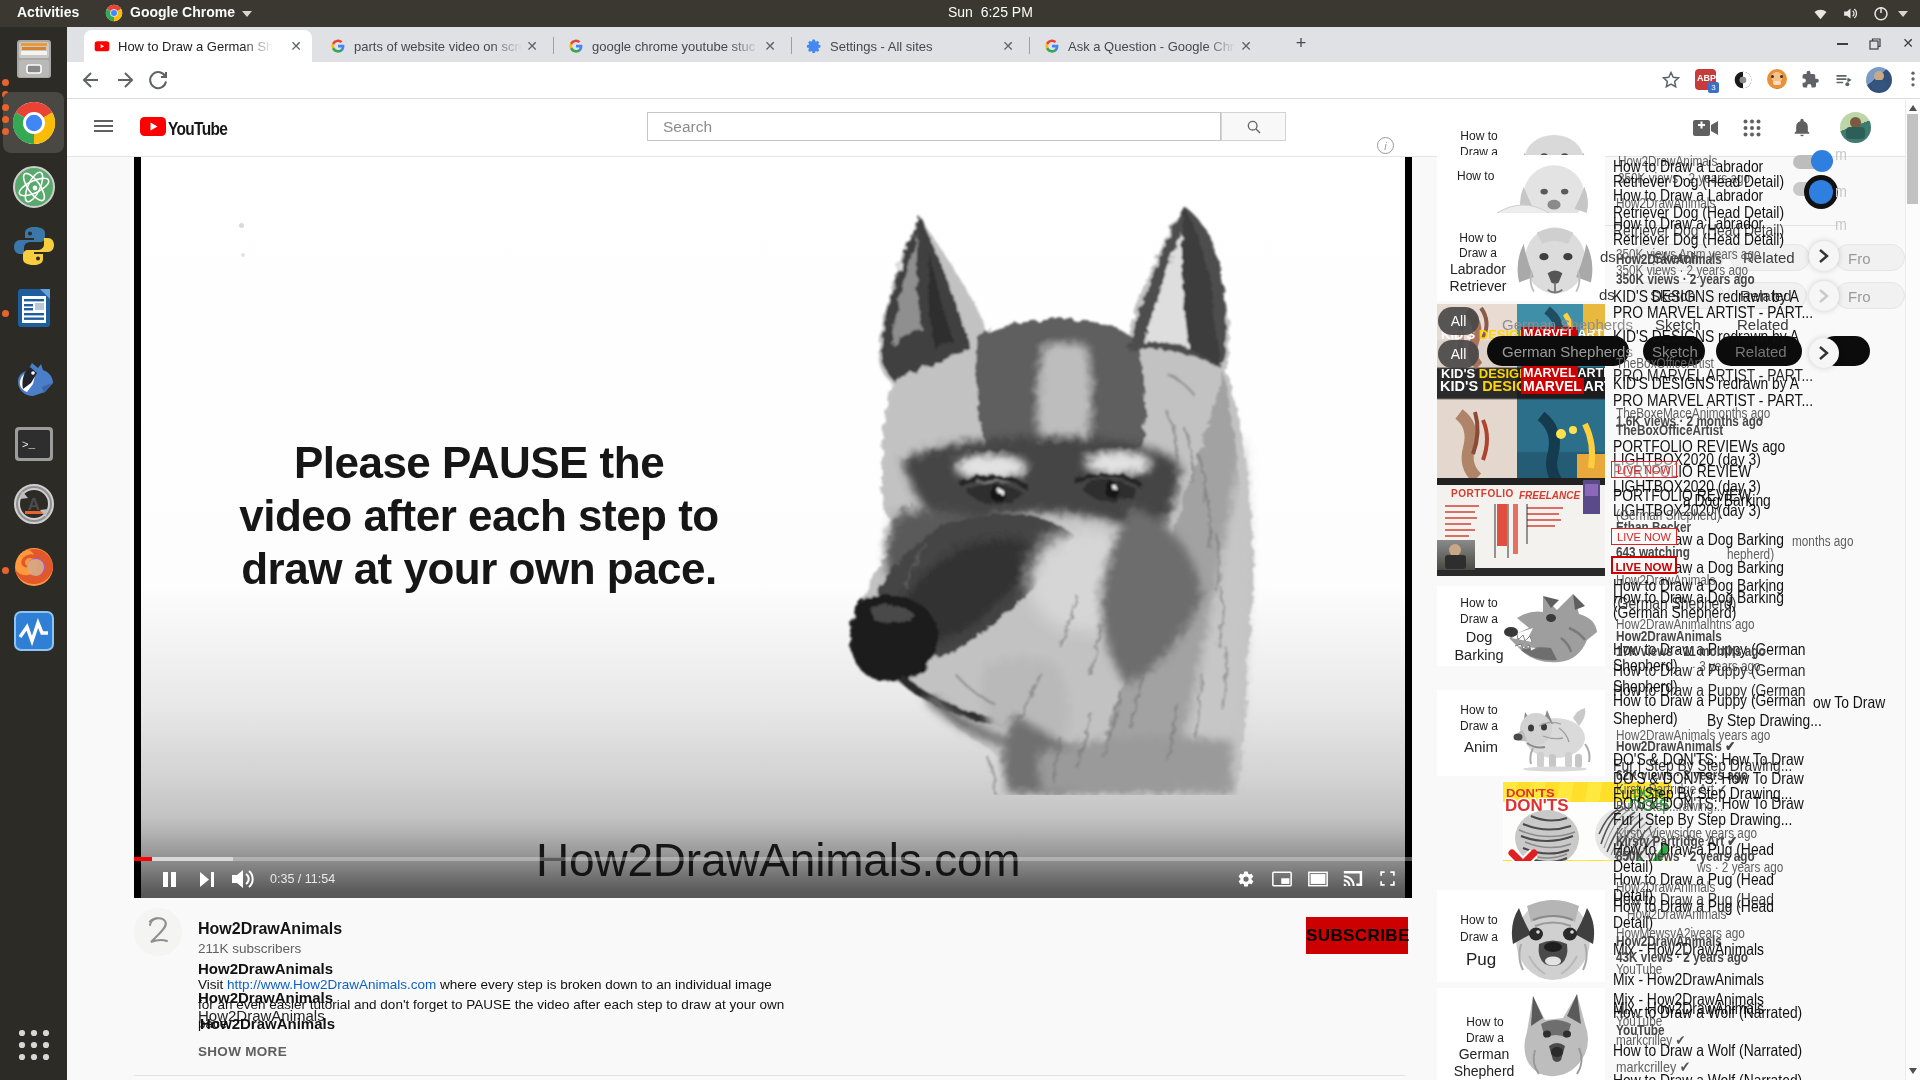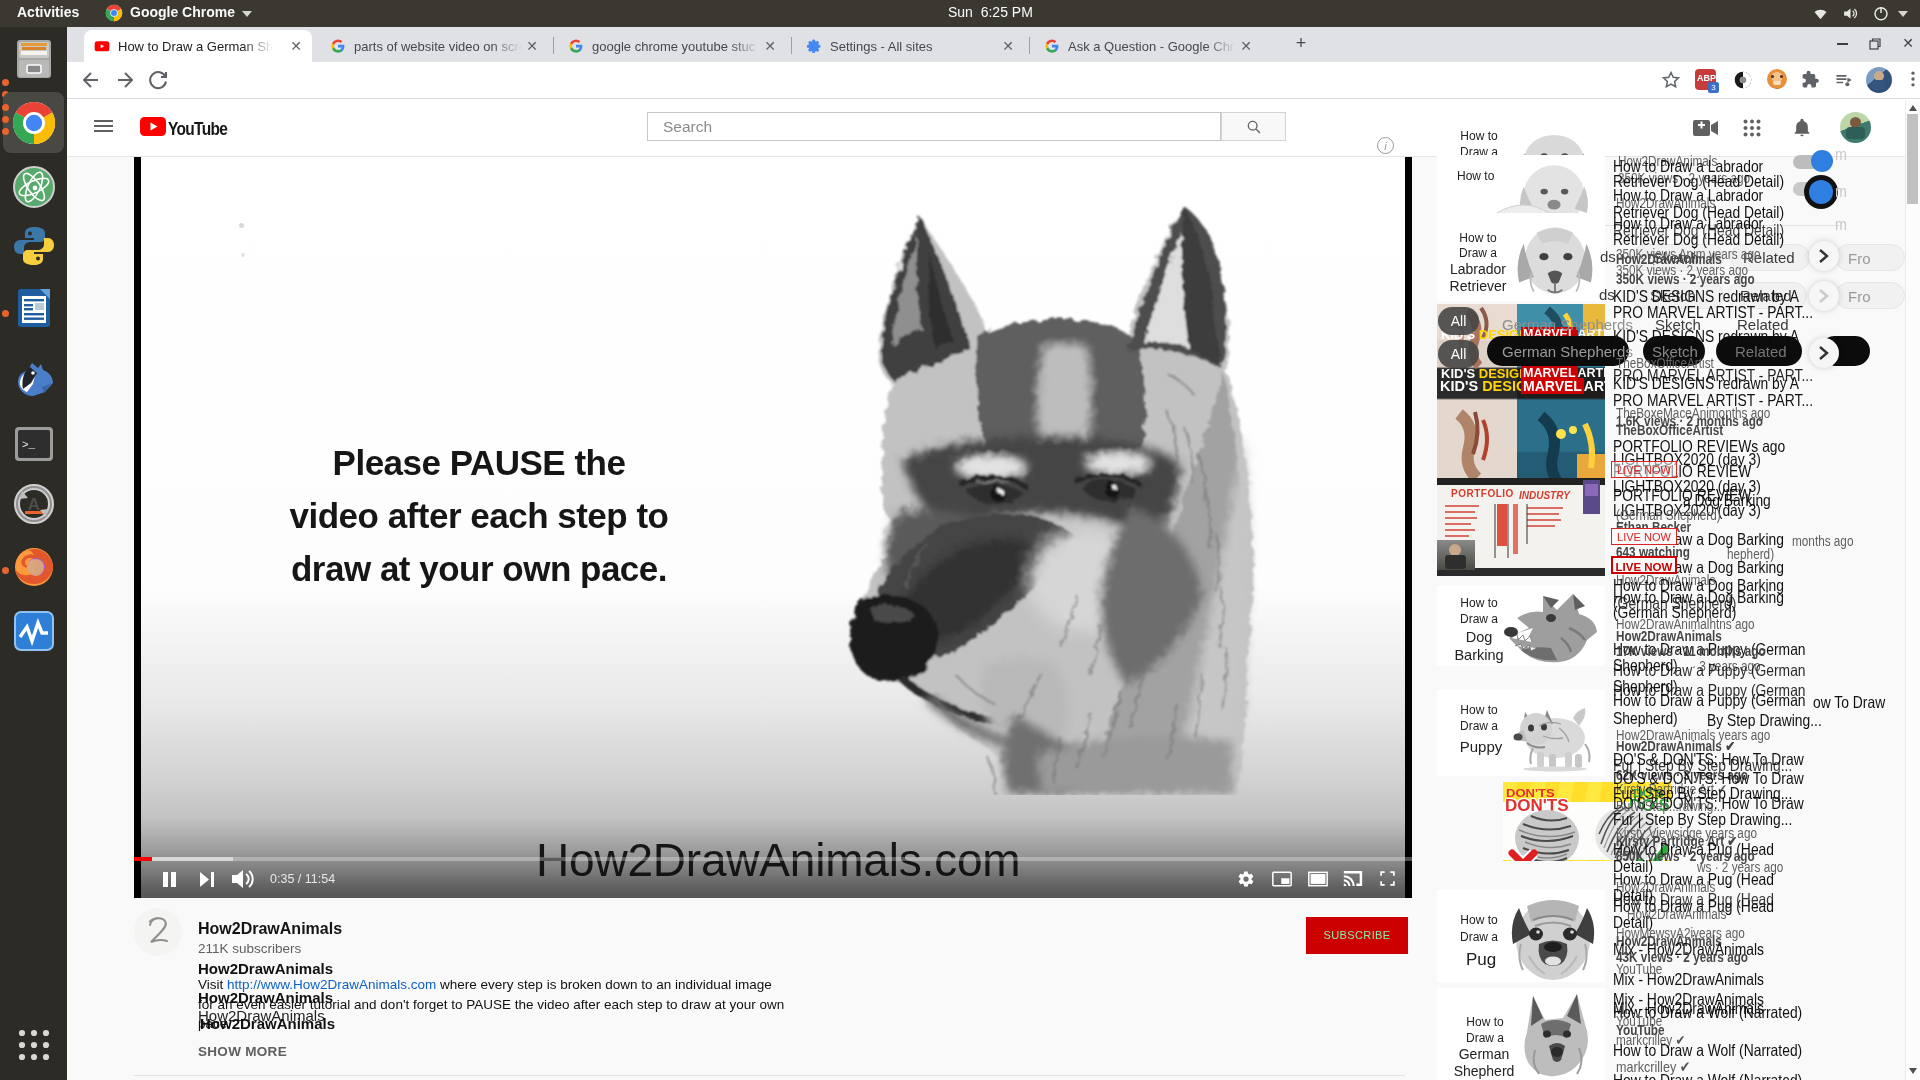--- a/index.html
+++ b/index.html
@@ -303,21 +303,21 @@
         <div style="position:absolute;left:6px;top:15px;width:19px;height:12px;background:#2e5e58;border-radius:4px"></div>
       </div>
     <div class="abs" style="left:0;top:56px;width:1853px;height:1px;background:#e5e5e5"></div>
 
     <div class="abs" style="left:1310px;top:37px;width:17px;height:17px;border:1.5px solid #999;border-radius:50%;color:#999;font-size:11px;text-align:center;line-height:17px;font-style:italic">i</div>
     <div class="abs" style="left:1310px;top:67px;width:17px;height:17px;border:1.5px solid #ccc;border-radius:50%;color:#ccc;font-size:11px;text-align:center;line-height:17px">⌒</div>
     <div class="abs" style="left:1310px;top:95px;width:17px;height:17px;border:1.5px solid #999;border-radius:50%;color:#999;font-size:11px;text-align:center;line-height:17px;font-style:italic">i</div>
 
     <div class="abs" style="left:67px;top:57px;width:1278px;height:741px;background:#000">
       <div class="abs" style="left:7px;top:0;width:1264px;height:741px;background:linear-gradient(180deg,#fff 0%,#fdfdfd 58%,#e8e8e8 74%,#d2d2d2 84%,#bdbdbd 91%,#a2a2a2 96%,#8a8a8a 99%)">
-        <div class="abs" style="left:58px;top:279px;width:560px;text-align:center;font-size:35px;font-weight:bold;color:#161616;line-height:53px;letter-spacing:-0.5px">Please PAUSE the<br>video after each step to<br>draw at your own pace.</div>
+        <div class="abs" style="left:58px;top:279px;width:560px;text-align:center;font-size:44px;font-weight:bold;color:#161616;line-height:53px;letter-spacing:-0.5px">Please PAUSE the<br>video after each step to<br>draw at your own pace.</div>
         <div class="abs" style="left:395px;top:676px;font-size:46px;color:#191919;letter-spacing:-0.2px">How2DrawAnimals.com</div>
         <svg class="abs" style="left:695px;top:38px" width="430" height="600" viewBox="0 0 430 600" id="dogsvg">
           <defs>
             <filter id="rough" x="-5%" y="-5%" width="110%" height="110%">
               <feTurbulence type="fractalNoise" baseFrequency="0.11" numOctaves="3" result="n"></feTurbulence>
               <feDisplacementMap in="SourceGraphic" in2="n" scale="8"></feDisplacementMap>
               <feGaussianBlur stdDeviation="0.8"></feGaussianBlur>
             </filter>
             <filter id="soft">
                 <feGaussianBlur stdDeviation="4"></feGaussianBlur>
@@ -457,21 +457,21 @@
     <div class="abs" style="left:131px;top:820px;font-size:16px;font-weight:bold;color:#141414">How2DrawAnimals</div>
     <div class="abs" style="left:131px;top:841px;font-size:13.5px;color:#606060">211K subscribers</div>
     <div class="abs" style="left:131px;top:860px;font-size:15px;font-weight:bold;color:#111">How2DrawAnimals</div>
     <div class="abs" style="left:131px;top:877px;font-size:13.5px;color:#111">Visit <span style="color:#0f62c5">http://www.How2DrawAnimals.com</span> where every step is broken down to an individual image</div>
     <div class="abs" style="left:131px;top:889px;font-size:15px;font-weight:bold;color:#111">How2DrawAnimals</div>
     <div class="abs" style="left:131px;top:897px;font-size:13.5px;color:#111">for an even easier tutorial and don't forget to PAUSE the video after each step to draw at your own</div>
     <div class="abs" style="left:131px;top:907px;font-size:15px;color:#222">How2DrawAnimals</div>
     <div class="abs" style="left:131px;top:916px;font-size:13.5px;color:#111">pace.</div>
     <div class="abs" style="left:133px;top:915px;font-size:15px;font-weight:bold;color:#111">How2DrawAnimals</div>
     <div class="abs" style="left:131px;top:944px;font-size:13.5px;font-weight:bold;color:#606060;letter-spacing:0.3px">SHOW MORE</div>
-    <div class="abs" style="left:1239px;top:817px;width:102px;height:37px;background:#c00;color:#86efac;font-size:11px;font-weight:normal;text-align:center;line-height:37px;letter-spacing:0.4px">SUBSCRIBE</div>
+    <div class="abs" style="left:1239px;top:817px;width:102px;height:37px;background:#c00;color:#000000;font-size:17px;font-weight:bold;text-align:center;line-height:37px;letter-spacing:0.4px">SUBSCRIBE</div>
     <div class="abs" style="left:67px;top:975px;width:1271px;height:1px;background:#e2e2e2"></div>
 
     <div id="sidebar">
 
       <div class="abs" style="left:1726px;top:55px;width:36px;height:14px;border-radius:7px;background:#bdbdbd"></div>
       <div class="abs" style="left:1744px;top:50px;width:22px;height:22px;border-radius:50%;background:#2f7fe0"></div>
       <div class="abs" style="left:1726px;top:82px;width:36px;height:14px;border-radius:7px;background:#c9c9c9"></div>
       <div class="abs" style="left:1737px;top:75px;width:34px;height:34px;border-radius:50%;background:#111"></div>
       <div class="abs" style="left:1742px;top:80px;width:24px;height:24px;border-radius:50%;background:#2f7fe0"></div>
       <div class="abs" style="left:1490px;top:125px;width:282px;height:1px;background:#e3e3e3"></div>
@@ -549,21 +549,21 @@
         <div class="abs" style="left:4px;top:62px;font-size:13px;font-weight:bold;color:#fff">KID'S <span style="color:#ffd400">DESIGN</span></div>
         <div class="abs" style="left:84px;top:62px;font-size:12.5px;font-weight:bold"><span style="background:#c00;color:#fff;padding:0 2px">MARVEL</span><span style="color:#fff">ARTIST</span></div>
         <div class="abs" style="left:3px;top:74px;font-size:14.5px;font-weight:bold;color:#fff">KID'S <span style="color:#ffd400">DESIGN</span></div>
         <div class="abs" style="left:84px;top:74px;font-size:14px;font-weight:bold"><span style="background:#c00;color:#fff;padding:0 2px">MARVEL</span><span style="color:#fff">ARTIST</span></div>
       </div>
 
       <div class="abs" style="left:1370px;top:378px;width:168px;height:98px;background:#f4f2ee;overflow:hidden">
         <div class="abs" style="left:0;top:0;width:168px;height:7px;background:#222"></div>
         <div class="abs" style="left:0;top:90px;width:168px;height:8px;background:#2a2a2a"></div>
         <div class="abs" style="left:14px;top:10px;font-size:10px;font-weight:bold;color:#d43c2e;letter-spacing:0.5px">PORTFOLIO</div>
-        <div class="abs" style="left:82px;top:12px;font-size:10px;font-style:italic;font-weight:bold;color:#d43c2e">INDUSTRY</div>
+        <div class="abs" style="left:82px;top:12px;font-size:10px;font-style:italic;font-weight:bold;color:#d43c2e">FREELANCE</div>
         <svg class="abs" style="left:0;top:0" width="168" height="98" viewBox="0 0 168 98">
           <g stroke="#cf4434" stroke-width="1.6">
               <path d="M8 28h34M8 34h30M8 40h32M8 46h26M8 52h30M8 58h24M90 30h36M90 36h32M90 42h34M90 48h28"></path>
             </g>
           <rect x="60" y="26" width="10" height="42" fill="#e05040"></rect>
           <rect x="76" y="26" width="5" height="50" fill="#e05040" opacity=".8"></rect>
           <path d="M58 26v54M71 26v54M90 26v40" stroke="#333" stroke-width="1"></path>
           <rect x="146" y="2" width="17" height="34" fill="#5a4a8a"></rect>
             <rect x="148" y="6" width="13" height="12" fill="#8a6ab8"></rect>
         </svg>
@@ -585,21 +585,21 @@
           <ellipse cx="12" cy="44" rx="7" ry="5" fill="#383838"></ellipse>
           <ellipse cx="52" cy="30" rx="5" ry="4" fill="#3a3a3a"></ellipse>
           <path d="M44 8 L52 20 L60 12 Z" fill="#5e5e5e"></path>
             <path d="M74 6 L76 22 L86 18 Z" fill="#5e5e5e"></path>
           <path d="M70 40 q10 4 16 12 M62 50 q8 6 10 14" stroke="#7a7a7a" stroke-width="2.5" fill="none"></path>
         </svg>
       </div>
 
       <div class="abs" style="left:1370px;top:590px;width:168px;height:86px;background:#fff;overflow:hidden">
         <div class="abs" style="left:20px;top:12px;font-size:12px;color:#222;text-align:center;width:44px;line-height:16px">How to<br>Draw a</div>
-        <div class="abs" style="left:16px;top:48px;font-size:15px;color:#222;width:56px;text-align:center">Puppy</div>
+        <div class="abs" style="left:16px;top:48px;font-size:15px;color:#222;width:56px;text-align:center">Anim</div>
         <svg class="abs" style="left:66px;top:6px" width="96" height="76" viewBox="0 0 96 76">
           <ellipse cx="52" cy="42" rx="30" ry="20" fill="#dadada"></ellipse>
           <path d="M22 16 L30 28 L20 32 Z" fill="#8a8a8a"></path>
             <path d="M44 14 L40 27 L50 28 Z" fill="#8a8a8a"></path>
           <circle cx="33" cy="33" r="16" fill="#d2d2d2"></circle>
           <path d="M20 34 Q14 36 12 42 Q16 46 24 45 Z" fill="#bdbdbd"></path>
           <ellipse cx="15" cy="41" rx="4.5" ry="3.5" fill="#4a4a4a"></ellipse>
           <ellipse cx="28" cy="32" rx="3" ry="3.5" fill="#3a3a3a"></ellipse>
             <ellipse cx="41" cy="31" rx="3" ry="3.5" fill="#3a3a3a"></ellipse>
           <path d="M24 47 q8 6 18 4" stroke="#8a8a8a" stroke-width="2" fill="none"></path>

